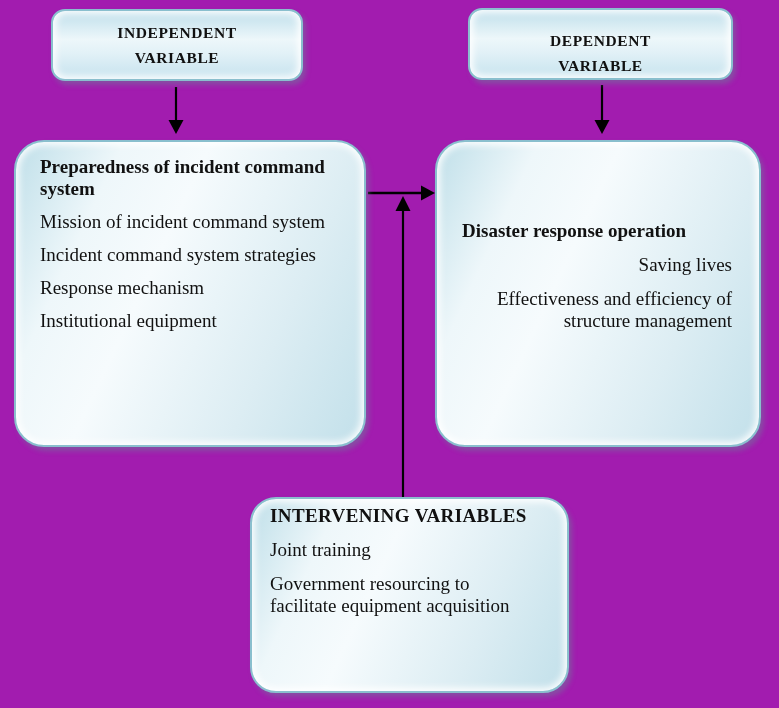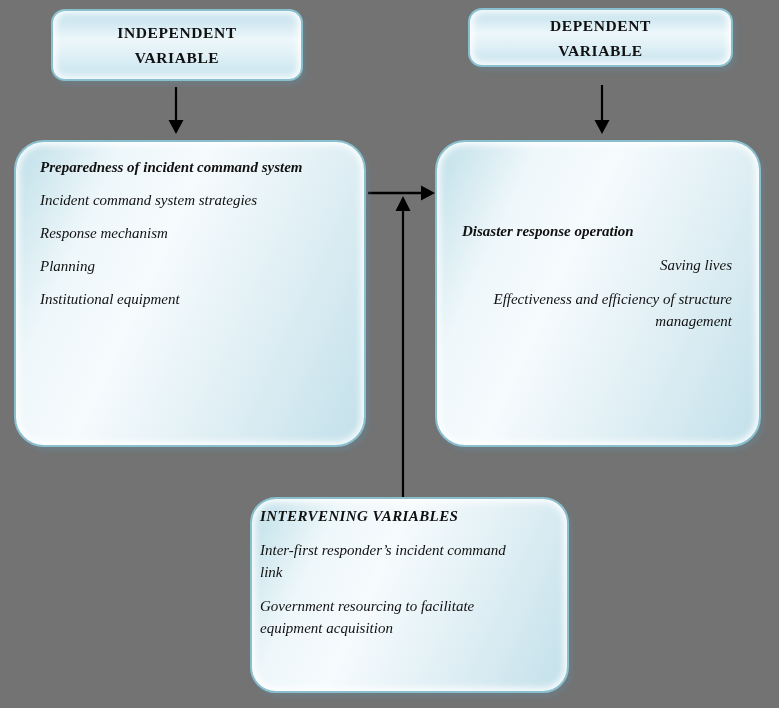--- a/index.html
+++ b/index.html
@@ -4,21 +4,21 @@
 <style>
   html, body {
     margin: 0;
     padding: 0;
     background: #ffffff;
   }
   .canvas {
     position: relative;
     width: 779px;
     height: 708px;
-    background: #737373;
+    background: #a21caf;
     font-family: "Liberation Serif", "DejaVu Serif", serif;
     color: #111111;
     overflow: hidden;
   }
   .arrows {
     position: absolute;
     left: 0; top: 0;
     width: 779px; height: 708px;
     pointer-events: none;
   }
@@ -42,29 +42,28 @@
     font-size: 15.5px;
     letter-spacing: 0.6px;
     line-height: 25px;
     max-width: 160px;
   }
   .big-box {
     border-radius: 30px;
     background: linear-gradient(115deg, #bfdfe9 0%, #eef7fa 22%, #f6fbfd 40%, #dcedf3 72%, #c2e0ea 100%);
   }
   .box-indep  { left: 51px;  top: 9px;   width: 252px; height: 72px; }
-  .box-dep    { left: 468px; top: 8px;   width: 265px; height: 59px; }
+  .box-dep    { left: 468px; top: 8px;   width: 265px; height: 72px; align-items: flex-end; }
   .box-left   { left: 14px;  top: 140px; width: 352px; height: 307px; padding: 14px 18px 0 24px; }
   .box-right  { left: 435px; top: 140px; width: 326px; height: 307px; padding: 78px 18px 0 25px; }
-  .box-bottom { left: 250px; top: 497px; width: 319px; height: 196px; border-radius: 26px; padding: 6px 18px 0 8px; }
+  .box-bottom { left: 250px; top: 497px; width: 319px; height: 196px; border-radius: 26px; padding: 6px 18px 0 18px; }
   .big-box p {
     margin: 0 0 11px 0;
-    font-size: 15px;
+    font-size: 19px;
     line-height: 22px;
-    font-style: italic;
   }
   .box-right p, .box-bottom p { margin-bottom: 12px; }
   .big-box .title { font-weight: bold; }
   .box-bottom .title { letter-spacing: 0.4px; }
   .box-right .item  { max-width: 270px; text-align: right; }
   .box-bottom .item { max-width: 268px; }
 </style>
 </head>
 <body>
 
@@ -92,31 +91,31 @@
   <div class="box label-box box-indep">
     <span class="label-text">INDEPENDENT VARIABLE</span>
   </div>
 
   <div class="box label-box box-dep">
     <span class="label-text">DEPENDENT VARIABLE</span>
   </div>
 
   <div class="box big-box box-left">
     <p class="title">Preparedness of incident command system</p>
+    <p class="item">Mission of incident command system</p>
     <p class="item">Incident command system strategies</p>
     <p class="item">Response mechanism</p>
-    <p class="item">Planning</p>
     <p class="item">Institutional equipment</p>
   </div>
 
   <div class="box big-box box-right">
     <p class="title">Disaster response operation</p>
     <p class="item">Saving lives</p>
     <p class="item">Effectiveness and efficiency of structure management</p>
   </div>
 
   <div class="box big-box box-bottom">
     <p class="title">INTERVENING VARIABLES</p>
-    <p class="item">Inter-first responder’s incident command link</p>
+    <p class="item">Joint training</p>
     <p class="item">Government resourcing to facilitate equipment acquisition</p>
   </div>
 
 </div>
 
 </body></html>

